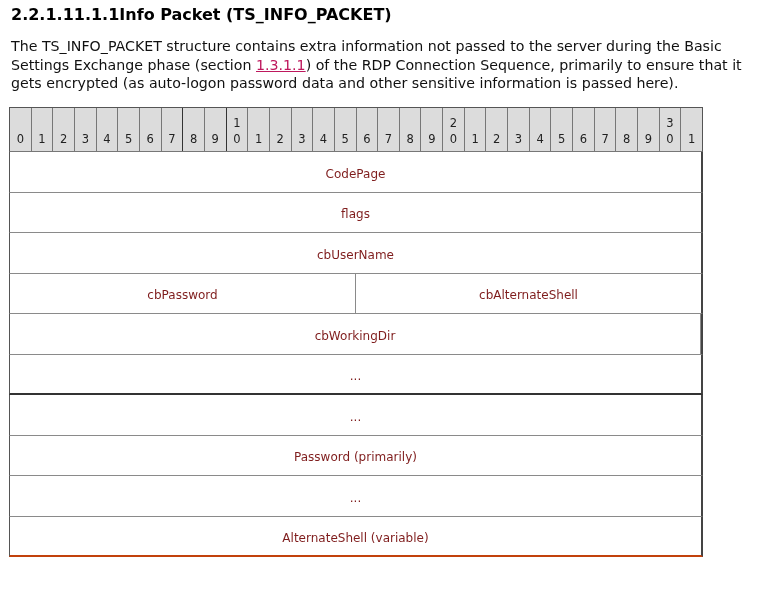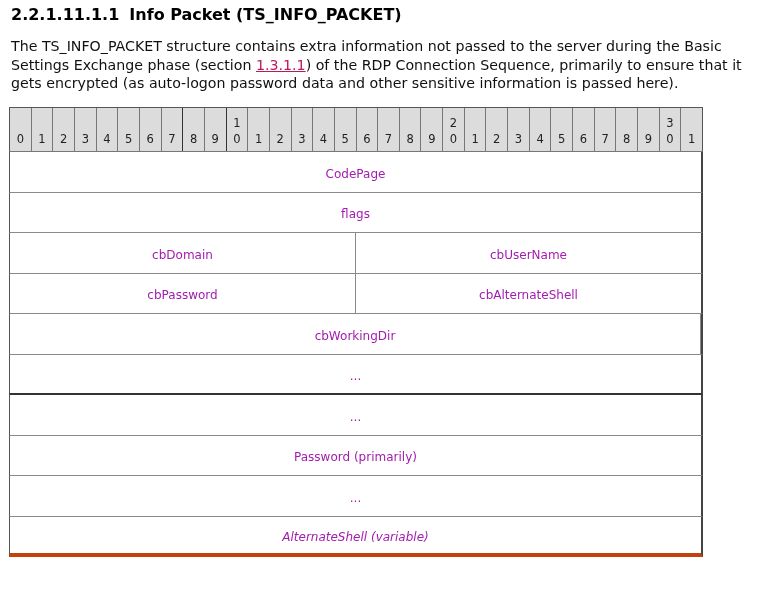--- a/index.html
+++ b/index.html
@@ -18,21 +18,20 @@
     .heading {
       position: absolute;
       left: 11px;
       top: 5px;
       font-size: 16px;
       font-weight: bold;
       letter-spacing: 0px;
       white-space: nowrap;
     }
     .heading .num {
-      margin-right: 10px;
     }
     .desc {
       position: absolute;
       left: 11px;
       top: 37px;
       width: 760px;
       font-size: 14.2px;
       line-height: 18.5px;
       color: #111;
     }
@@ -74,28 +73,28 @@
     .row {
       display: flex;
       height: 40.5px;
       border-left: 1px solid #555;
       border-right: 2px solid #444;
       border-bottom: 1px solid #8a8a8a;
       box-sizing: border-box;
       background: #fff;
     }
     .row.thick-bottom { border-bottom: 2px solid #333; }
-    .row.last { border-bottom: 4px solid #c2410c; font-style: italic; }
+    .row.last { border-bottom: 2px solid #c2410c; }
     .cell {
       flex: 1 1 0;
       display: flex;
       align-items: center;
       justify-content: center;
       font-size: 12px;
-      color: #a21caf;
+      color: #7f1d1d;
       padding-top: 4px;
       box-sizing: border-box;
     }
     .cell.half-left { border-right: 1px solid #8a8a8a; }
   </style>
 </head>
 <body>
 
 <div class="heading">
   <span class="num">2.2.1.11.1.1</span><span>Info Packet (TS_INFO_PACKET)</span>
@@ -239,21 +238,20 @@
       </div>
     </div>
 
   <div class="row">
     <div class="cell">CodePage</div>
   </div>
   <div class="row">
     <div class="cell">flags</div>
   </div>
   <div class="row">
-    <div class="cell half-left">cbDomain</div>
     <div class="cell">cbUserName</div>
   </div>
   <div class="row">
     <div class="cell half-left">cbPassword</div>
     <div class="cell">cbAlternateShell</div>
   </div>
   <div class="row">
     <div class="cell half-left">cbWorkingDir</div>
   </div>
   <div class="row thick-bottom">

